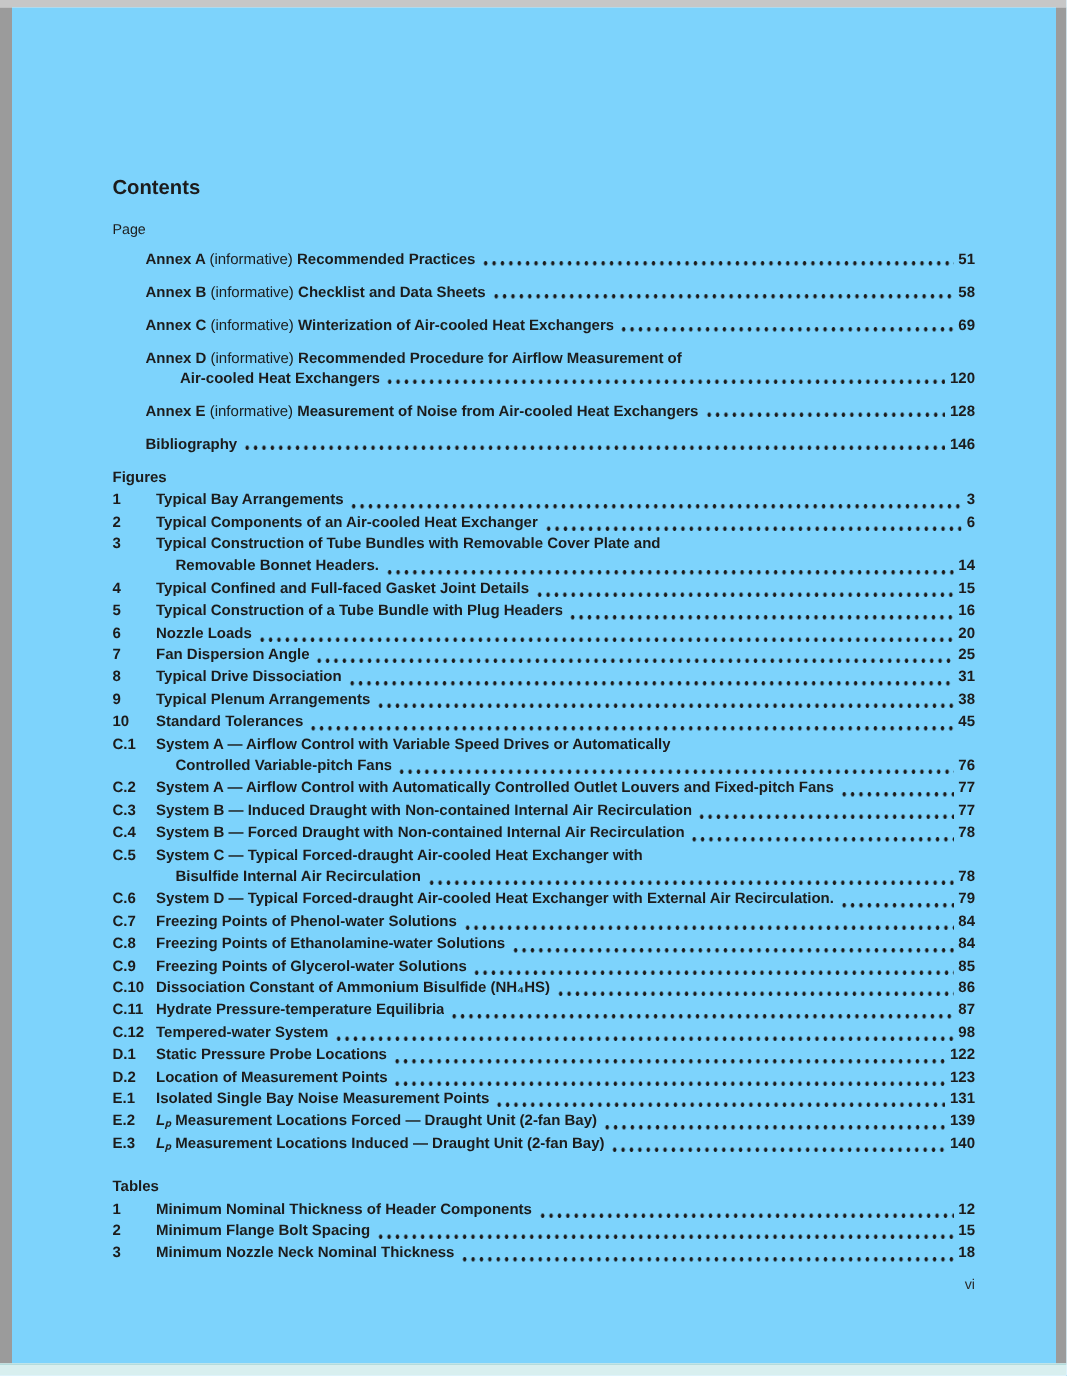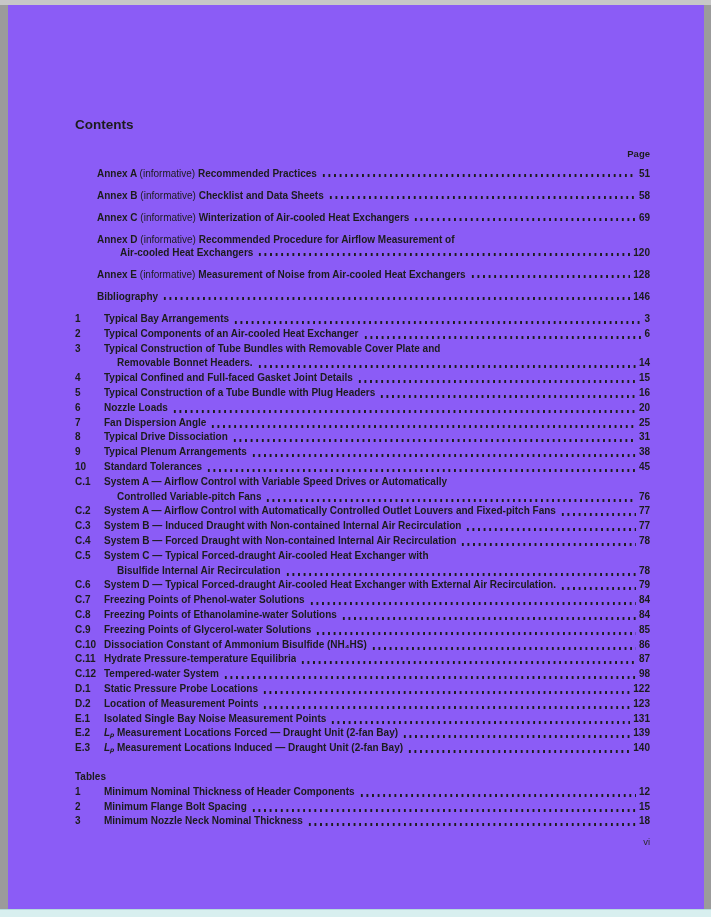--- a/index.html
+++ b/index.html
@@ -10,24 +10,24 @@
   }
   .top-bar   { position:absolute; left:0; top:0; width:711px; height:5px; background:#c7c7c7; }
   .left-strip  { position:absolute; left:0; top:5px; width:8px; height:904px; background:#9b9b9b; }
   .right-strip { position:absolute; right:0; top:5px; width:7px; height:904px; background:#9b9b9b; }
   .bottom-bar {
     position:absolute; left:0; bottom:0; width:711px; height:8px;
     background:#d8efef; border-top:1px solid #b4dcdc; box-sizing:border-box;
   }
   .page-content {
     position:absolute; left:8px; top:5px; width:696px; height:904px;
-    background:#8b5cf6; box-sizing:border-box; padding:112px 54px 0 67px;
+    background:#7dd3fc; box-sizing:border-box; padding:112px 54px 0 67px;
   }
   .doc-title { font-size:13.5px; font-weight:bold; line-height:16px; margin:0; }
-  .page-label-row { text-align:right; font-size:9.5px; line-height:12px; margin-top:15px; font-weight:bold; }
+  .page-label-row { font-size:9.5px; line-height:12px; margin-top:15px; font-weight:normal; }
   .annex-block { margin-top:7px; }
   .annex-entry { margin-bottom:9px; }
   .annex-entry .toc-row { line-height:13px; font-size:10px; font-weight:bold;margin-left:22px; }
   .qualifier { font-weight:normal; }
   .sec-head { font-weight:bold; font-size:10px; line-height:14.8px; margin:0; }
   .fig-head { margin-top:3px; }
   .tab-head { margin-top:14px; }
   .list-block .toc-row { line-height:14.8px; font-size:10px; font-weight:bold; }
   .toc-row { display:flex; }
   .num { flex:0 0 29px; }
@@ -98,20 +98,21 @@
         </div>
         <div class="annex-entry">
           <div class="toc-row">
             <span class="title">Bibliography</span>
             <span class="leader"></span>
             <span class="pagenum">146</span>
           </div>
         </div>
       </div>
 
+    <div class="sec-head fig-head">Figures</div>
     <div class="list-block">
         <div class="toc-row">
           <span class="num">1</span>
           <span class="title">Typical Bay Arrangements</span>
           <span class="leader"></span>
           <span class="pagenum">3</span>
         </div>
         <div class="toc-row">
           <span class="num">2</span>
           <span class="title">Typical Components of an Air-cooled Heat Exchanger</span>

